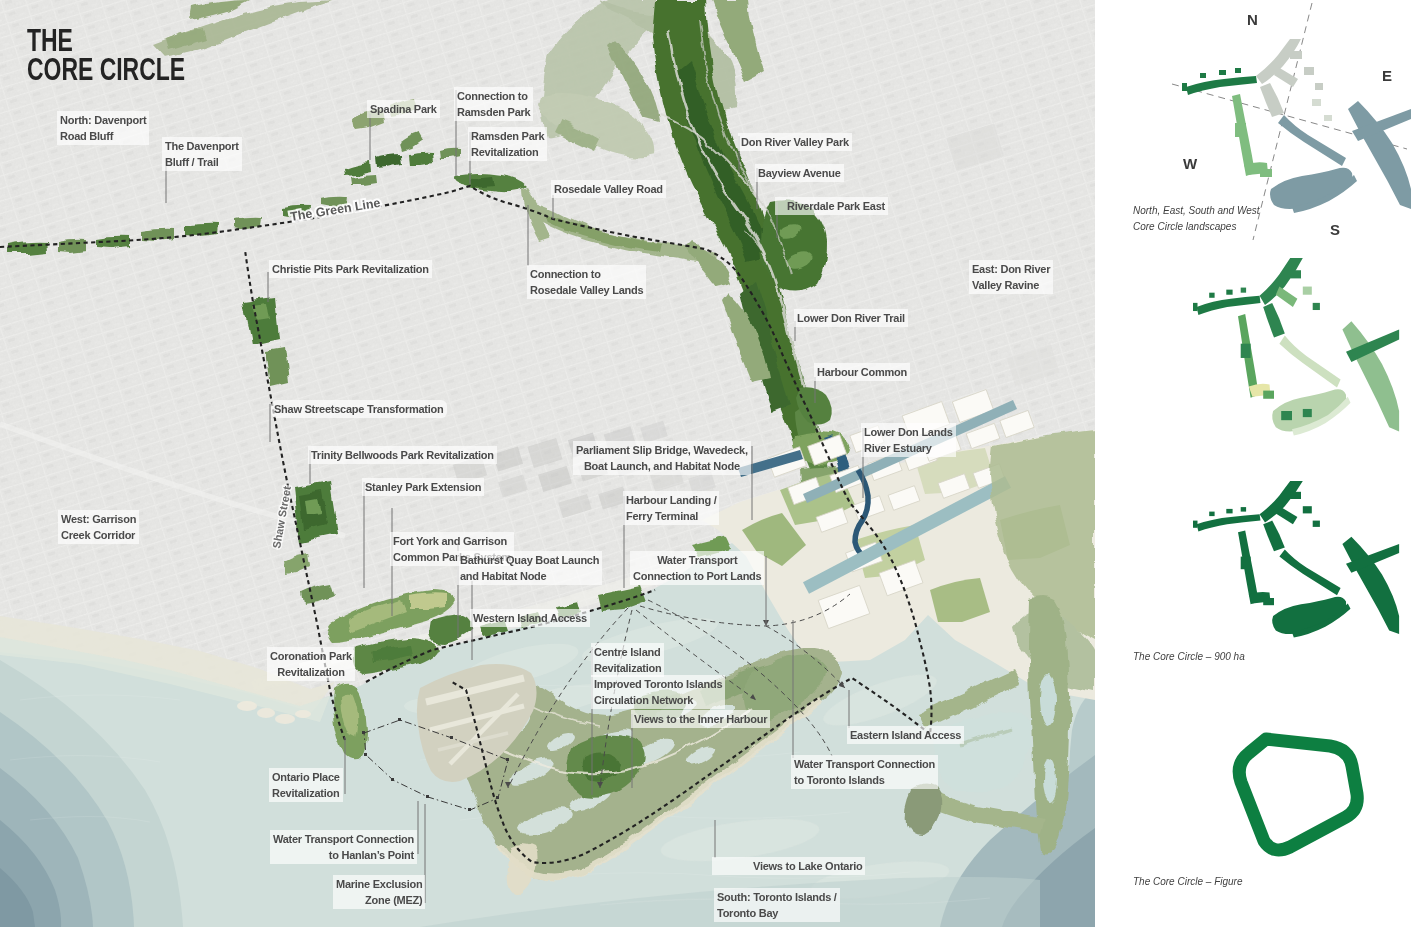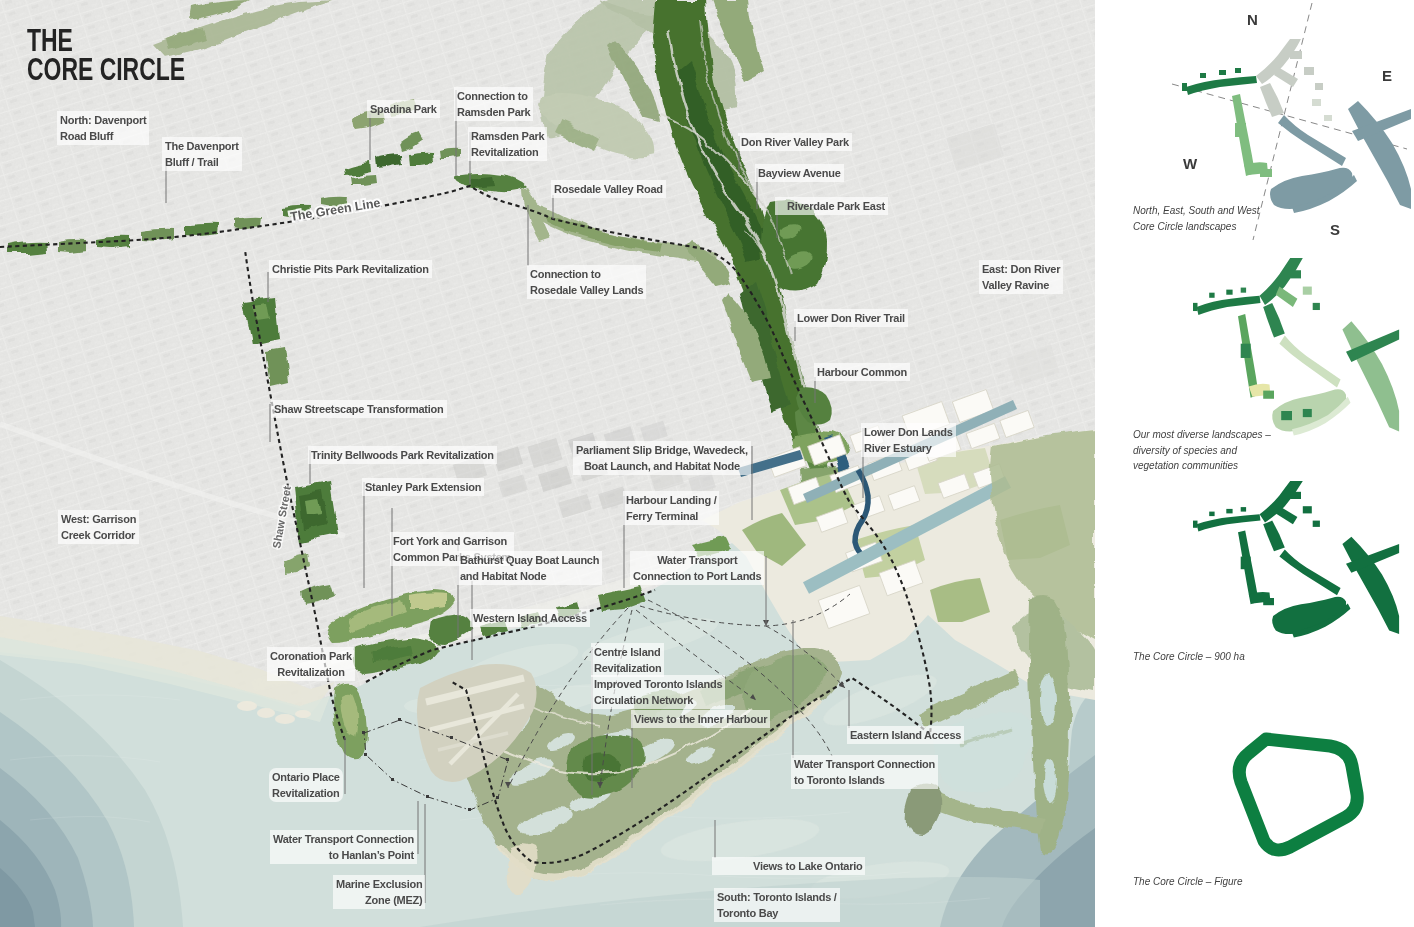--- a/index.html
+++ b/index.html
@@ -433,49 +433,49 @@
 <div class="lbl" style="left:468px;top:127px;">Ramsden Park<br>Revitalization</div>
 
 <div class="lbl" style="left:551px;top:180px;">Rosedale Valley Road</div>
 
 <div class="lbl" style="left:738px;top:133px;">Don River Valley Park</div>
 
 <div class="lbl" style="left:755px;top:164px;">Bayview Avenue</div>
 
 <div class="lbl" style="left:775px;top:197px;padding-left:12px;">Riverdale Park East</div>
 
-<div class="lbl" style="left:969px;top:260px;margin-left:10px;">East: Don River<br>Valley Ravine</div>
+<div class="lbl" style="left:969px;top:260px;">East: Don River<br>Valley Ravine</div>
 
 <div class="lbl" style="left:794px;top:309px;">Lower Don River Trail</div>
 
 <div class="lbl" style="left:814px;top:363px;">Harbour Common</div>
 
 <div class="lbl" style="left:861px;top:423px;">Lower Don Lands<br>River Estuary</div>
 
 <div class="lbl" style="left:269px;top:260px;">Christie Pits Park Revitalization</div>
 
 <div class="lbl" style="left:527px;top:265px;">Connection to<br>Rosedale Valley Lands</div>
 
-<div class="lbl" style="left:271px;top:400px;">Shaw Streetscape Transformation</div>
+<div class="lbl" style="left:271px;top:400px;border-radius:6px;">Shaw Streetscape Transformation</div>
 
 <div class="lbl" style="left:308px;top:446px;">Trinity Bellwoods Park Revitalization</div>
 
 <div class="lbl" style="left:362px;top:478px;">Stanley Park Extension</div>
 
 <div class="lbl" style="left:390px;top:532px;">Fort York and Garrison<br>Common Parks System</div>
 
 <div class="lbl" style="left:457px;top:541px;margin-top:10px;">Bathurst Quay Boat Launch<br>and Habitat Node</div>
 
 <div class="lbl" style="left:470px;top:577px;margin-top:32px;">Western Island Access</div>
 
 <div class="lbl" style="left:58px;top:510px;">West: Garrison<br>Creek Corridor</div>
 
 <div class="lbl ctr" style="left:267px;top:647px;">Coronation Park<br>Revitalization</div>
 
-<div class="lbl" style="left:269px;top:768px;border-radius:7px;">Ontario Place<br>Revitalization</div>
+<div class="lbl" style="left:269px;top:768px;">Ontario Place<br>Revitalization</div>
 
 <div class="lbl ctr" style="left:573px;top:441px;">Parliament Slip Bridge, Wavedeck,<br>Boat Launch, and Habitat Node</div>
 
 <div class="lbl" style="left:623px;top:491px;">Harbour Landing /<br>Ferry Terminal</div>
 
 <div class="lbl ctr" style="left:630px;top:551px;">Water Transport<br>Connection to Port Lands</div>
 
 <div class="lbl" style="left:591px;top:643px;">Centre Island<br>Revitalization</div>
 
 <div class="lbl" style="left:591px;top:675px;">Improved Toronto Islands<br>Circulation Network</div>
@@ -577,18 +577,17 @@
 <rect x="63" y="84" width="11" height="14"></rect>
 <path d="M72,126 Q84,122 95,124 L96,134 76,136 Z"></path>
 <rect x="88" y="130" width="12" height="8"></rect>
 </g>
 
 <path d="M1266,739 L1330,746 Q1349,749 1352,766 L1357,794 Q1359,810 1346,817 L1290,847 Q1273,855 1264,841 L1241,782 Q1235,764 1249,753 Z" fill="none" stroke="#0d7f41" stroke-width="13" stroke-linejoin="round"></path>
 </svg>
 
 <div class="cap" style="left:1133px;top:203px;">North, East, South and West<br>Core Circle landscapes</div>
 
-<div class="cap" style="left:1133px;top:427px;">Our most diverse landscapes –<br>diversity of species and<br>vegetation communities</div>
 
 <div class="cap" style="left:1133px;top:649px;">The Core Circle – 900 ha</div>
 
 <div class="cap" style="left:1133px;top:874px;">The Core Circle – Figure</div>
 </div>
 
 </body></html>

